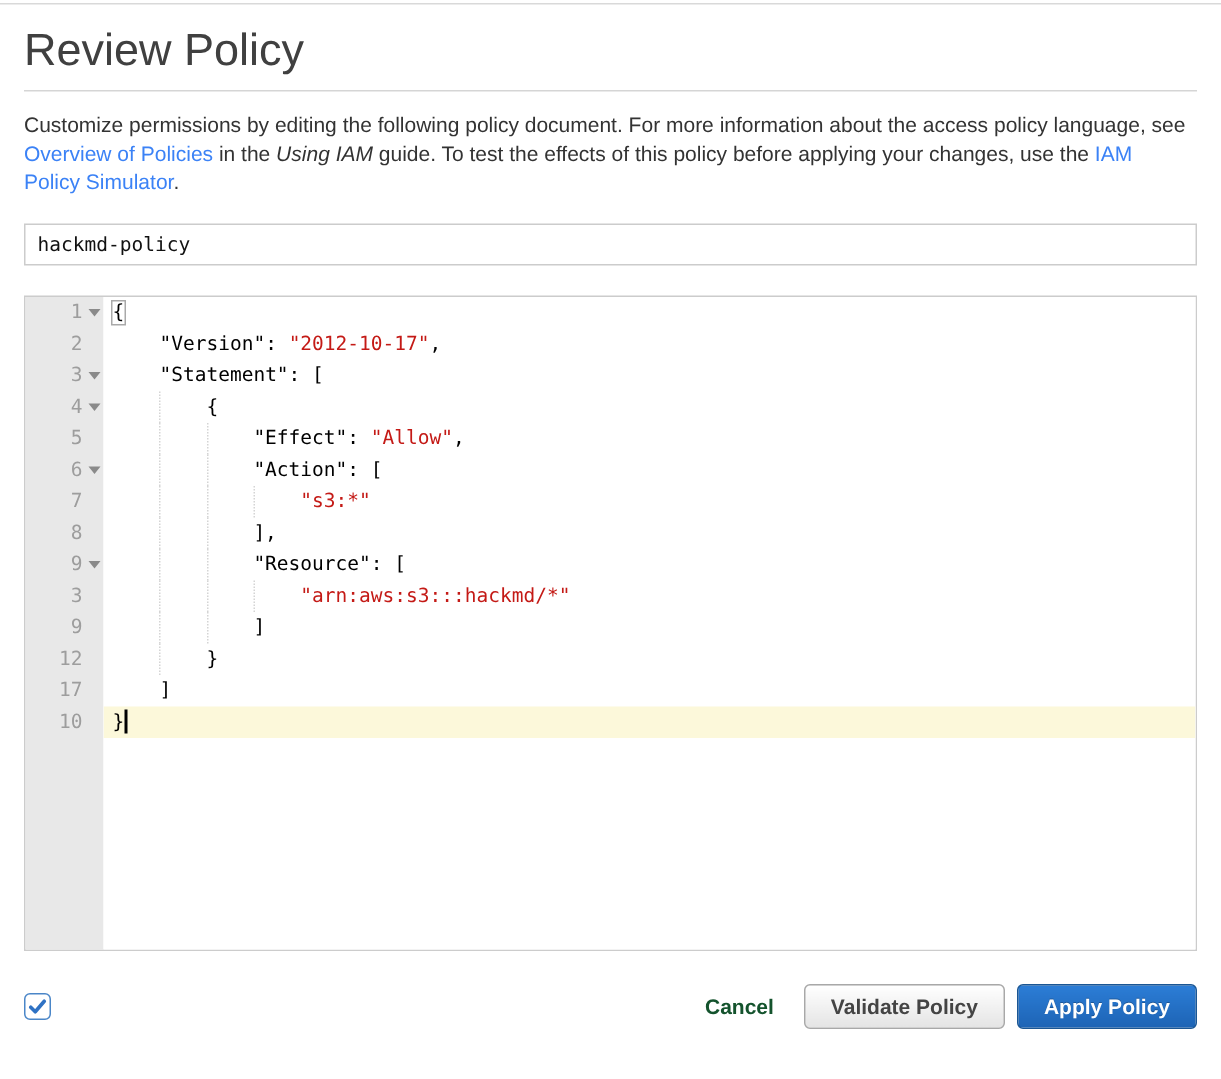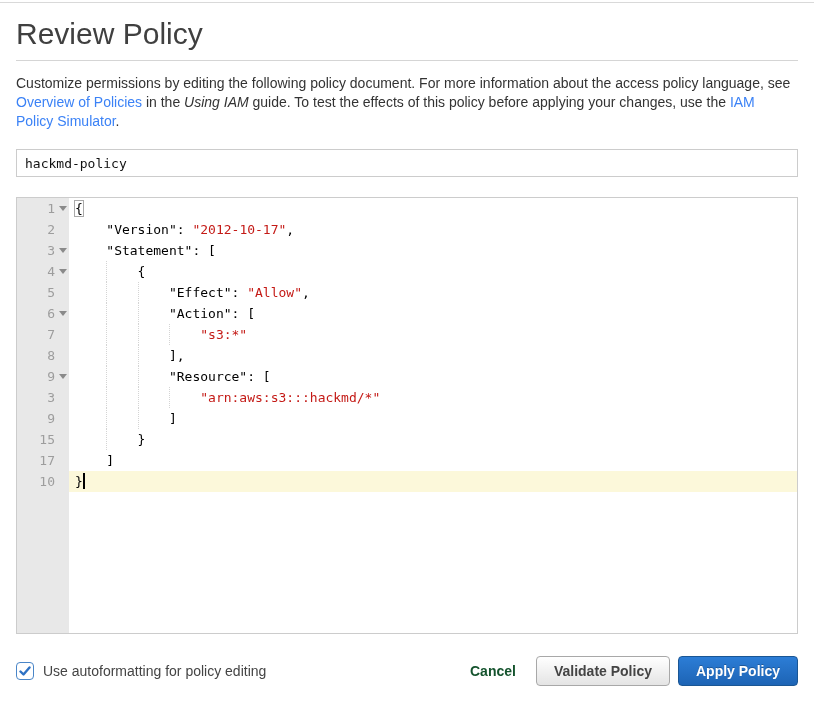--- a/index.html
+++ b/index.html
@@ -138,21 +138,21 @@
         <div class="gutter-row">2</div>
         <div class="gutter-row">3<span class="fold-arrow"></span></div>
         <div class="gutter-row">4<span class="fold-arrow"></span></div>
         <div class="gutter-row">5</div>
         <div class="gutter-row">6<span class="fold-arrow"></span></div>
         <div class="gutter-row">7</div>
         <div class="gutter-row">8</div>
         <div class="gutter-row">9<span class="fold-arrow"></span></div>
         <div class="gutter-row">3</div>
         <div class="gutter-row">9</div>
-        <div class="gutter-row">15</div>
+        <div class="gutter-row">12</div>
         <div class="gutter-row">17</div>
         <div class="gutter-row">10</div>
       </div>
     <div class="code-area" id="code-area">
         <div class="code-line"><span class="tok-plain brace-match">{</span></div>
         <div class="code-line"><span class="tok-plain">    </span><span class="tok-key">"Version"</span><span class="tok-plain">: </span><span class="tok-string">"2012-10-17"</span><span class="tok-plain">,</span></div>
         <div class="code-line"><span class="tok-plain">    </span><span class="tok-key">"Statement"</span><span class="tok-plain">: [</span></div>
         <div class="code-line"><span class="indent-guide" style="left: calc(4ch + 6px);"></span><span class="tok-plain">        {</span></div>
         <div class="code-line"><span class="indent-guide" style="left: calc(4ch + 6px);"></span><span class="indent-guide" style="left: calc(8ch + 6px);"></span><span class="tok-plain">            </span><span class="tok-key">"Effect"</span><span class="tok-plain">: </span><span class="tok-string">"Allow"</span><span class="tok-plain">,</span></div>
         <div class="code-line"><span class="indent-guide" style="left: calc(4ch + 6px);"></span><span class="indent-guide" style="left: calc(8ch + 6px);"></span><span class="tok-plain">            </span><span class="tok-key">"Action"</span><span class="tok-plain">: [</span></div>
@@ -166,21 +166,20 @@
         <div class="code-line active"><span class="tok-plain">}</span><span class="cursor-caret"></span></div>
       </div>
   </div>
 
   <div class="footer">
     <div class="checkbox" id="autoformat-checkbox">
       <svg id="checkbox-check" width="12" height="11" viewBox="0 0 12 11" style="display: block;">
         <polyline points="1.5,5.5 4.5,8.5 10.5,1.5" fill="none" stroke="#2f72c4" stroke-width="2.4" stroke-linecap="round" stroke-linejoin="round"></polyline>
       </svg>
     </div>
-    <span class="checkbox-label">Use autoformatting for policy editing</span>
 
     <div class="footer-actions">
       <a class="cancel-link">Cancel</a>
       <button class="btn btn-default">Validate Policy</button>
       <button class="btn btn-primary">Apply Policy</button>
     </div>
   </div>
 
 </div>
 

